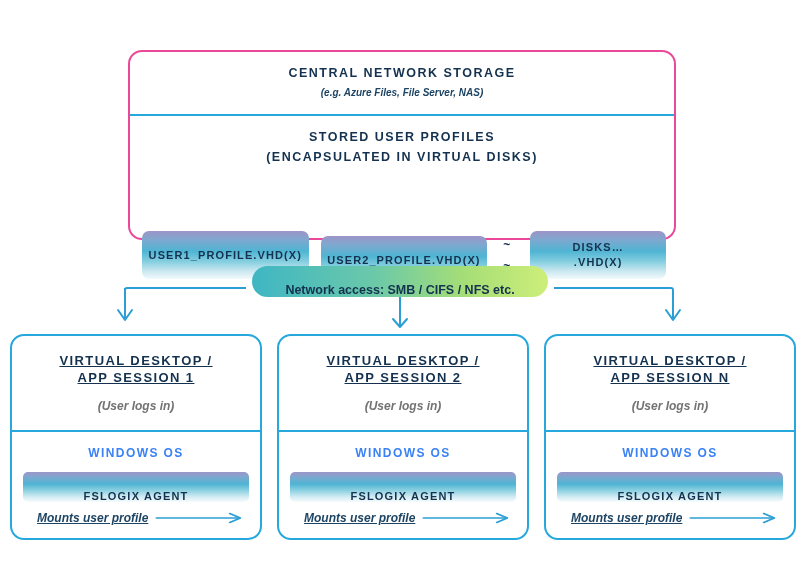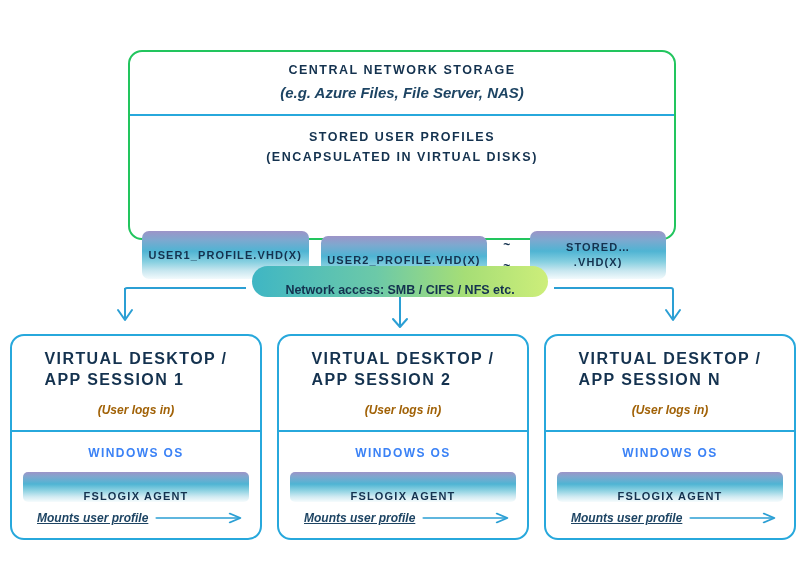--- a/index.html
+++ b/index.html
@@ -31,21 +31,21 @@
     pointer-events: none;
   }
 
   
   #storage-box {
     position: absolute;
     left: 128px;
     top: 50px;
     width: 548px;
     height: 190px;
-    border: 2px solid #22c55e;
+    border: 2px solid #ec4899;
     border-radius: 14px;
     box-sizing: border-box;
   }
   #storage-head {
     position: absolute;
     left: 0; top: 0;
     width: 100%;
     height: 64px;
     box-sizing: border-box;
     border-bottom: 2px solid #27a8dc;
@@ -70,21 +70,21 @@
   .hd-title {
     font-size: 12.5px;
     font-weight: bold;
     letter-spacing: 1.5px;
     text-transform: uppercase;
     color: #14324f;
     text-align: center;
     line-height: 1.25;
   }
   .hd-sub {
-    font-size: 15px;
+    font-size: 10px;
     font-style: italic;
     font-weight: bold;
     color: #1d4463;
     text-align: center;
     line-height: 1.25;
   }
 
   #profiles-title {
     margin-top: 14px;
     display: flex;
@@ -191,33 +191,34 @@
     height: 96px;
     box-sizing: border-box;
     border-bottom: 2px solid #27a8dc;
     display: flex;
     flex-direction: column;
     align-items: center;
     justify-content: center;
     gap: 12px;
   }
   .panel-title {
-    font-size: 16px;
+    font-size: 13px;
     font-weight: bold;
     letter-spacing: 1.4px;
     text-transform: uppercase;
     color: #14324f;
-    text-align: left;
+    text-align: center;
     line-height: 1.3;
+    text-decoration: underline;
   }
   .panel-sub {
     font-size: 12px;
     font-style: italic;
     font-weight: bold;
-    color: #a16207;
+    color: #737373;
     text-align: center;
   }
 
   .panel-body {
     position: absolute;
     left: 0;
     top: 96px;
     width: 100%;
     height: 106px;
     box-sizing: border-box;
@@ -331,21 +332,21 @@
         <div class="disk" id="disk2">
           <div class="disk-label">USER2_PROFILE.VHD(X)</div>
         </div>
 
         <div id="tilde-group">
           <span class="tilde">~</span>
           <span class="tilde">~</span>
         </div>
 
         <div class="disk" id="disk3">
-          <div class="disk-label">STORED…</div>
+          <div class="disk-label">DISKS…</div>
           <div class="disk-label">.VHD(X)</div>
         </div>
 
       </div>
     </div>
   </div>
 
   <div id="network-pill">
     <span id="network-pill-label">Network access: SMB / CIFS / NFS etc.</span>
   </div>

